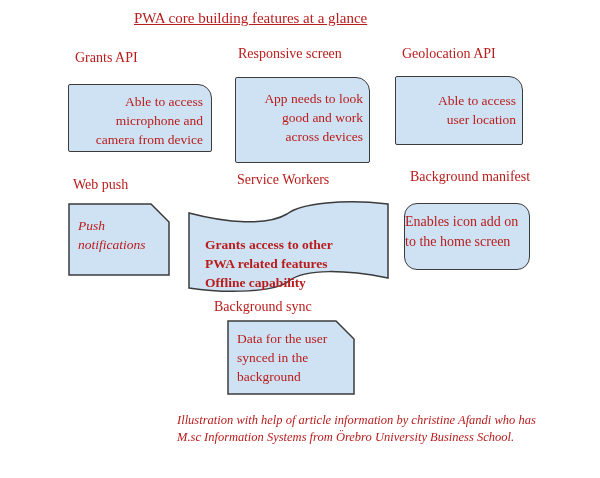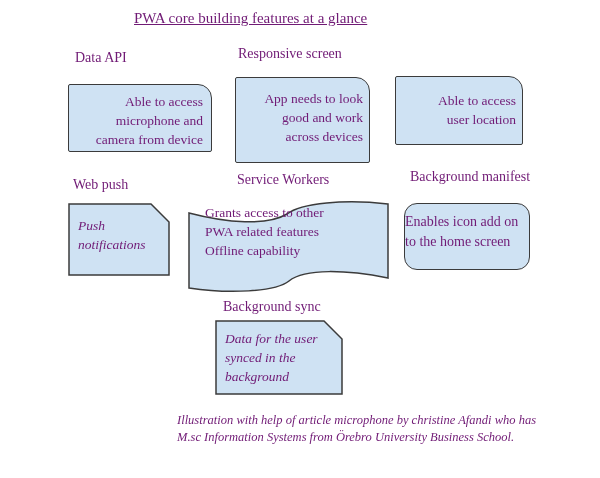--- a/index.html
+++ b/index.html
@@ -3,21 +3,21 @@
 <meta charset="utf-8">
 <style>
   * { margin: 0; padding: 0; box-sizing: border-box; }
   html, body { background: #ffffff; }
   .canvas {
     position: relative;
     width: 600px;
     height: 478px;
     background: #ffffff;
     font-family: "Liberation Serif", "DejaVu Serif", serif;
-    color: #701a75;
+    color: #b91c1c;
     overflow: hidden;
     border-radius: 19px;
   }
   .title {
     position: absolute;
     left: 134px;
     top: 10px;
     font-size: 15px;
     text-decoration: underline;
     white-space: nowrap;
@@ -64,72 +64,73 @@
     white-space: nowrap;
   }
 </style>
 </head>
 <body>
 
 <div class="canvas">
 
   <div class="title">PWA core building features at a glance</div>
 
-  <div class="label" style="left:75px; top:50px;">Data API</div>
+  <div class="label" style="left:75px; top:50px;">Grants API</div>
   <div class="box round-tr" style="left:68px; top:84px; width:144px; height:68px; padding:7px 8px 0 10px;">
     <div class="box-text">Able to access
 microphone and
 camera from device</div>
   </div>
 
   <div class="label" style="left:238px; top:46px;">Responsive screen</div>
   <div class="box round-tr" style="left:235px; top:77px; width:135px; height:86px; padding:11px 6px 0 12px;">
     <div class="box-text">App needs to look
 good and work
 across devices</div>
   </div>
 
+  <div class="label" style="left:402px; top:46px;">Geolocation API</div>
   <div class="box round-tr" style="left:395px; top:76px; width:128px; height:69px; padding:14px 6px 0 12px;">
     <div class="box-text">Able to access
 user location</div>
   </div>
 
   <div class="label" style="left:73px; top:177px;">Web push</div>
   <div class="node" style="left:68px; top:203px; width:102px; height:64px;font-style:italic;">
     <svg width="102" height="73" viewBox="0 0 102 73">
       <path d="M1,1 H83 L101,19 V72 H1 Z"></path>
     </svg>
     <div class="box-text abs-text" style="left:10px; top:13px;">Push
 notifications</div>
   </div>
 
   <div class="label" style="left:237px; top:172px;text-align:center;">Service Workers</div>
   <div class="node" style="left:187px; top:195px; width:203px; height:102px;">
     <svg width="203" height="102" viewBox="0 0 203 102">
       <path d="M2,18 C40,28 80,31 100,19 C114,8 158,4 201,9 L201,83 C160,75 118,73 102,86 C88,97 42,99 2,93 Z"></path>
     </svg>
-    <div class="box-text abs-text" style="left:18px; top:8px;">Grants access to other
+    <div class="box-text abs-text" style="left:18px; top:40px;font-weight:bold;">Grants access to other
 PWA related features
 Offline capability</div>
   </div>
 
   <div class="label" style="left:410px; top:169px;">Background manifest</div>
   <div class="box round-all center-text" style="left:404px; top:203px; width:126px; height:67px;">
     <div class="box-text" style="font-size:14px; line-height:20px;">Enables icon add on
 to the home screen</div>
   </div>
 
-  <div class="label" style="left:223px; top:299px;">Background sync</div>
-  <div class="node" style="left:215px; top:320px; width:128px; height:57px;font-style:italic;">
+  <div class="label" style="left:214px; top:299px;">Background sync</div>
+  <div class="node" style="left:227px; top:320px; width:128px; height:57px;">
     <svg width="128" height="75" viewBox="0 0 128 75">
       <path d="M1,1 H109 L127,19 V74 H1 Z"></path>
     </svg>
     <div class="box-text abs-text" style="left:10px; top:9px;">Data for the user
 synced in the
 background</div>
   </div>
 
   <div class="footer">
-    <div>Illustration with help of article microphone by christine Afandi who has</div>
+    <div>Illustration with help of article information by christine Afandi who has</div>
     <div>M.sc Information Systems from Örebro University Business School.</div>
   </div>
 
 </div>
 
 </body></html>

